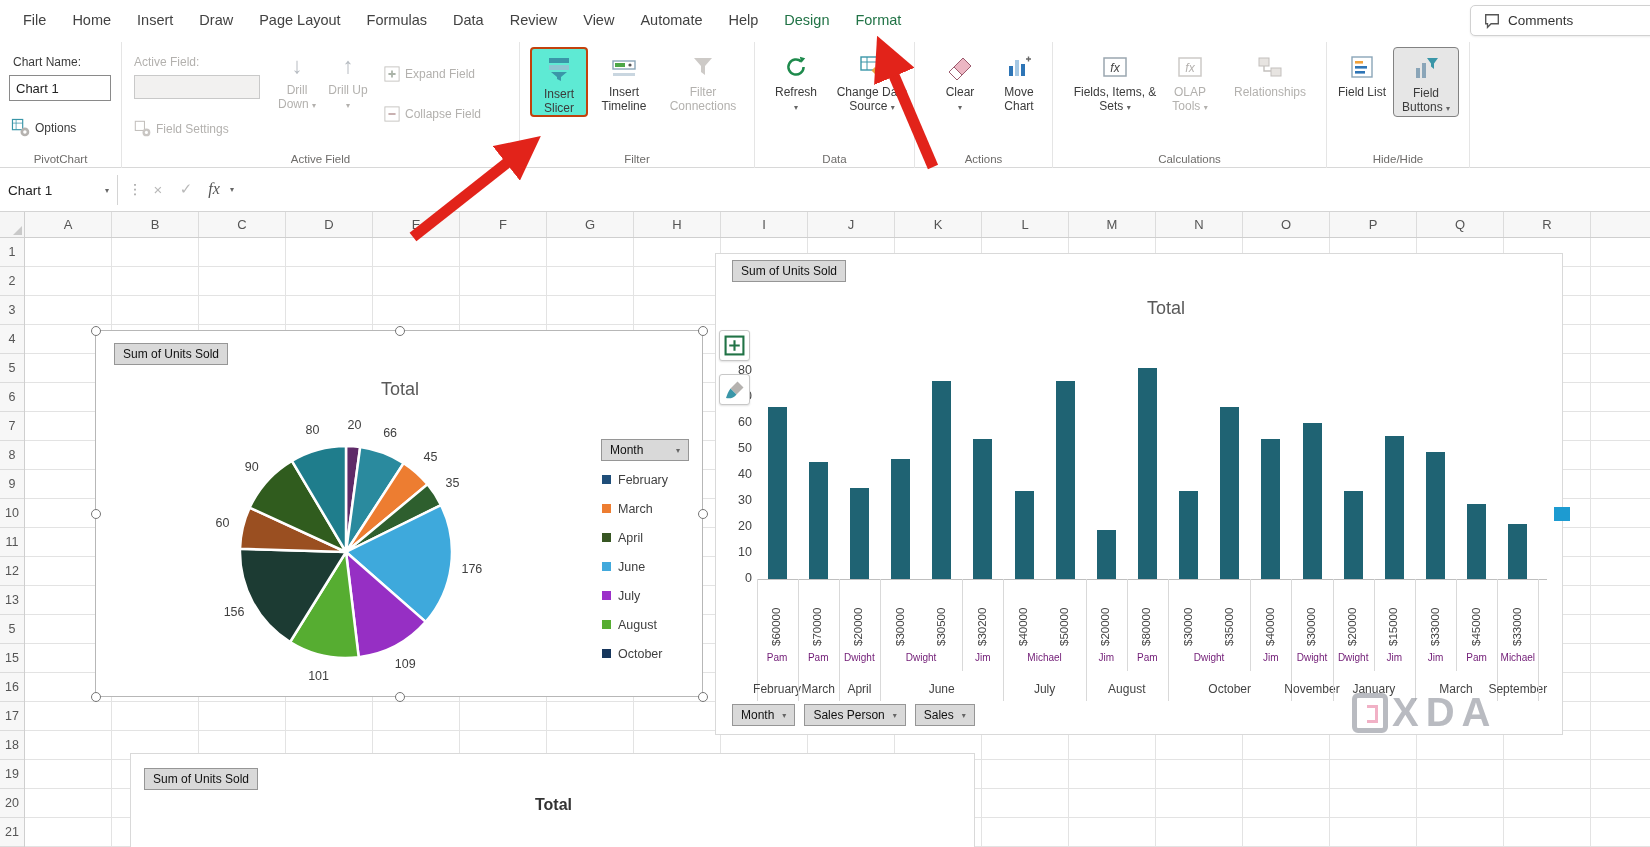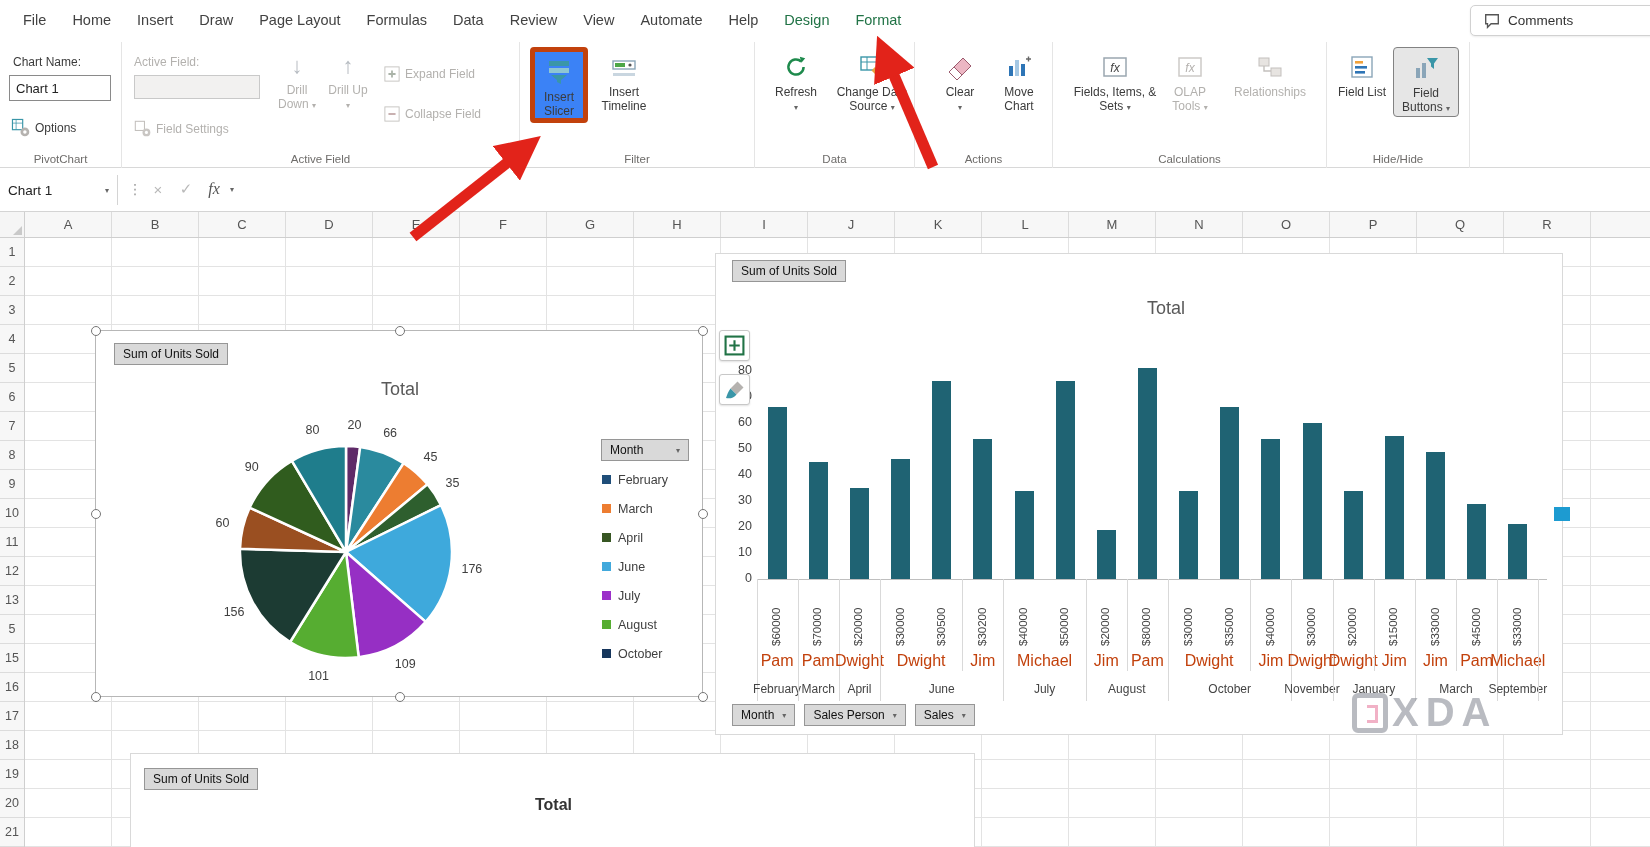--- a/index.html
+++ b/index.html
@@ -18,21 +18,21 @@
   .rgroup{position:absolute;top:0;height:126px;border-right:1px solid #e5e5e5;}
   .glabel{position:absolute;bottom:3px;left:0;right:0;text-align:center;font-size:11.5px;color:#6e6c6a;}
   .slabel{position:absolute;font-size:12px;color:#3b3b3b;white-space:nowrap;}
   .dim, .grayed .lbl{color:#b3b1ae !important;}
   .chart-name-input{position:absolute;width:102px;height:26px;border:1px solid #8a8a8a;font-size:13px;padding:0 6px;color:#222;background:#fff;}
   .af-input{position:absolute;width:126px;height:24px;border:1px solid #c9c9c9;background:#f2f1f0;}
   .sbtn{position:absolute;display:flex;align-items:center;gap:5px;font-size:12px;color:#3b3b3b;cursor:pointer;white-space:nowrap;}
   .bigbtn{position:absolute;top:5px;display:flex;flex-direction:column;align-items:center;padding-top:7px;border-radius:4px;text-align:center;cursor:pointer;}
   .bigbtn .lbl{margin-top:5px;font-size:12px;line-height:14px;color:#3b3b3b;}
   .chev{font-size:8px;color:#666;}
-  .hl{border:5px solid #c2410c;background:#3b82f6;}
+  .hl{border:2px solid #c2410c;background:#5eead4;}
   .toggled{border:1px solid #828282;background:#e6e6e6;}
 
   
   .formula-row{position:absolute;top:168px;left:0;width:1650px;height:44px;background:#fff;border-bottom:1px solid #d4d4d4;}
   .name-box{position:absolute;left:0;top:7px;width:118px;height:30px;display:flex;align-items:center;justify-content:space-between;padding:0 8px;border-right:1px solid #d4d4d4;font-size:13.5px;color:#222;}
   .fxi{font-size:15px;color:#b8b8b8;width:24px;text-align:center;display:inline-block;}
   .fx{color:#555;font-family:"Liberation Serif",serif;font-style:italic;font-size:16px;}
   .dots{position:absolute;left:128px;top:13px;color:#9a9a9a;font-size:14px;}
   .fx-icons{position:absolute;left:146px;top:12px;display:flex;align-items:center;gap:4px;}
   .fml-input{position:absolute;left:258px;top:7px;width:1380px;height:30px;border:none;outline:none;font-size:13px;}
@@ -59,21 +59,21 @@
   .litem{display:flex;align-items:center;gap:7px;height:29px;cursor:pointer;}
   .lsw{width:9px;height:9px;flex:0 0 9px;}
   .ltx{font-size:12.5px;color:#404040;}
 
   .bar-chart{left:715px;top:253px;width:848px;height:482px;border:1px solid #d9d9d9;}
   .ytick{position:absolute;left:8px;width:28px;text-align:right;font-size:12.5px;color:#444;}
   .axline{position:absolute;height:1px;background:#bfbfbf;}
   .sep{position:absolute;width:1px;background:#d9d9d9;}
   .bar{position:absolute;cursor:pointer;}
   .vlab{position:absolute;width:62px;transform:rotate(-90deg);transform-origin:0 0;font-size:11.5px;color:#444;white-space:nowrap;}
-  .plab{position:absolute;top:398px;width:90px;text-align:center;font-size:16px;color:#c2410c;white-space:nowrap;}
+  .plab{position:absolute;top:398px;width:90px;text-align:center;font-size:10px;color:#701a75;white-space:nowrap;}
   .mlab{position:absolute;top:428px;width:96px;text-align:center;font-size:12px;color:#444;white-space:nowrap;}
   .bar-filters{position:absolute;left:16px;top:450px;display:flex;gap:9px;}
 
   .chart3{left:130px;top:753px;width:845px;height:120px;border:1px solid #d9d9d9;}
 
   .float-btn{position:absolute;width:31px;height:31px;background:#fff;border:1px solid #c8c8c8;border-radius:3px;display:flex;align-items:center;justify-content:center;z-index:20;box-shadow:0 1px 2px rgba(0,0,0,.12);cursor:pointer;}
 
   .watermark{position:absolute;left:1352px;top:690px;display:flex;align-items:center;gap:4px;z-index:30;opacity:.6;}
   .wm-logo{width:36px;height:40px;border:5px solid #8b8f98;border-radius:6px;position:relative;}
   .wm-logo:after{content:"";position:absolute;right:5px;top:7px;width:8px;height:12px;border:3px solid #e87ea1;border-left:none;}
@@ -173,20 +173,26 @@
         <div class="lbl">Insert Slicer</div>
       </div>
       <div class="bigbtn" style="left:72px;width:64px">
         <svg width="26" height="26" viewBox="0 0 26 26">
             <rect x="2" y="7" width="22" height="8" fill="#fff" stroke="#8aa5b8" stroke-width="1.4"></rect>
             <rect x="4" y="9" width="10" height="4" fill="#4ca647"></rect>
             <circle cx="19" cy="11" r="1.6" fill="#555"></circle>
             <rect x="2" y="19" width="22" height="3" fill="#c9d6e0"></rect>
           </svg>
         <div class="lbl">Insert Timeline</div>
+      </div>
+      <div class="bigbtn grayed" style="left:140px;width:86px">
+        <svg width="26" height="26" viewBox="0 0 26 26">
+            <polygon points="4,4 22,4 15,12 15,21 11,18 11,12" fill="#cdcac7"></polygon>
+          </svg>
+        <div class="lbl">Filter Connections</div>
       </div>
       <div class="glabel">Filter</div>
     </div>
 
     <div class="rgroup" style="left:755px;width:160px">
       <div class="bigbtn" style="left:10px;width:62px">
         <svg width="26" height="26" viewBox="0 0 24 24">
             <path d="M19 12a7 7 0 1 1-2.2-5.1" fill="none" stroke="#1e8a4c" stroke-width="2.3"></path>
             <polygon points="15.5,2.5 20.5,4 17,8" fill="#1e8a4c"></polygon>
           </svg>

